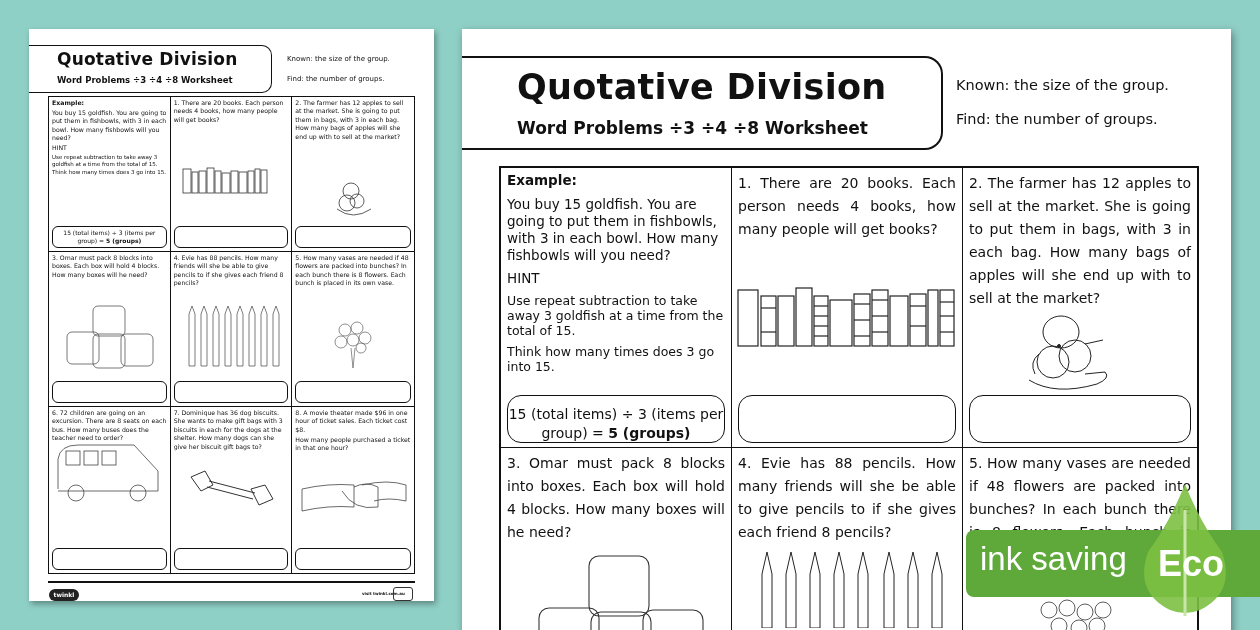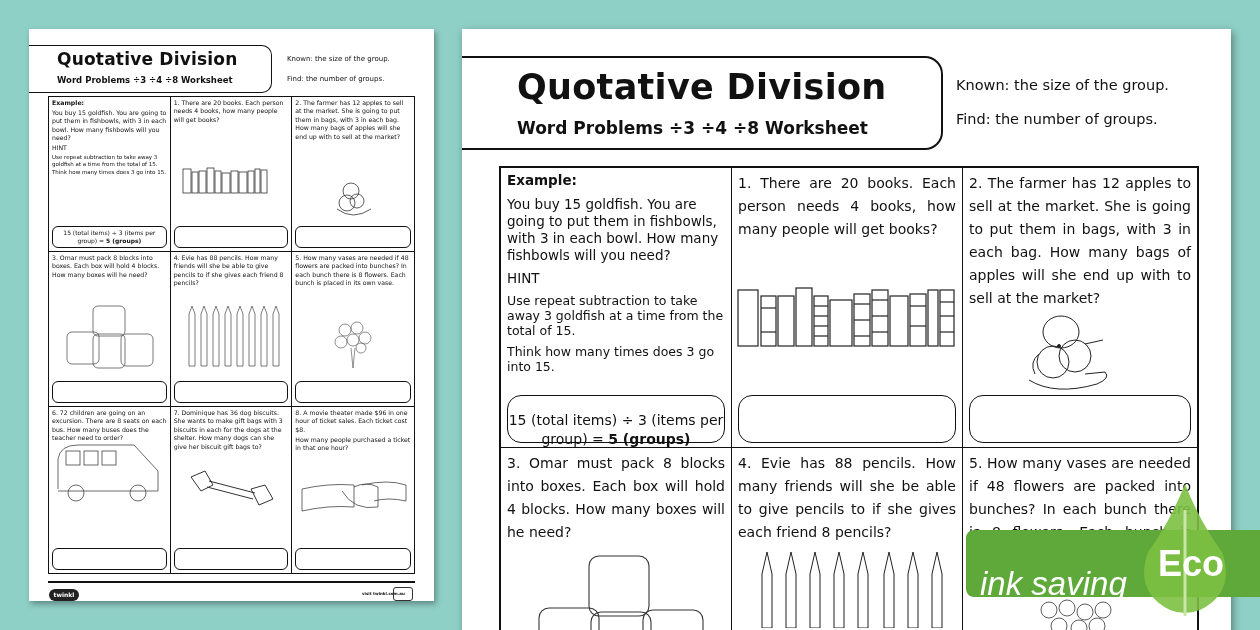--- a/index.html
+++ b/index.html
@@ -45,27 +45,27 @@
 
   .pl-grid { position: absolute; left: 37px; top: 137px; width: 700px; height: 500px;
     border: 2px solid #111; display: grid; grid-template-columns: 231px 231px 1fr; grid-template-rows: 280px 1fr; }
   .pl-cell { border-right: 1.5px solid #111; border-bottom: 1.5px solid #111; position: relative; padding: 4px 6px; font-size: 14px; line-height: 23px; text-align: justify; }
   .pl-cell:nth-child(3n) { border-right: none; }
   .pl-cell:nth-child(n+4) { border-bottom: none; }
   .pl-ex { font-size: 13.5px; line-height: 17px; text-align: left; }
   .pl-ex p { margin-bottom: 6px; }
   .pl-ex .ex-label { font-weight: bold; margin-bottom: 7px; }
   .pl-ex .ex-hint-body { font-size: 12.5px; line-height: 15px; }
-  .pl-ans { position: absolute; left: 6px; right: 6px; bottom: 4px; height: 48px; border: 1.5px solid #111; border-radius: 14px; text-align: center; font-size: 14px; line-height: 19px; padding-top: 15px; }
+  .pl-ans { position: absolute; left: 6px; right: 6px; bottom: 4px; height: 48px; border: 1.5px solid #111; border-radius: 14px; text-align: center; font-size: 14px; line-height: 19px; padding-top: 9px; }
   .pl-ans b { font-weight: bold; }
   .pl-img { position: absolute; }
 
   
   .eco-bar { position: absolute; left: 966px; top: 530px; width: 294px; height: 67px; background: #5fa83a; border-radius: 8px 0 0 8px; }
-  .eco-text { position: absolute; left: 980px; top: 565px; color: #fff; font-size: 33px; font-family: "Liberation Sans", sans-serif; font-style: italic; }
+  .eco-text { position: absolute; left: 980px; top: 540px; color: #fff; font-size: 33px; font-family: "Liberation Sans", sans-serif; }
   .eco-drop { position: absolute; left: 1140px; top: 482px; width: 90px; height: 136px; }
   .eco-label { position: absolute; left: 1158px; top: 543px; color: #fff; font-size: 36px; font-weight: bold; font-family: "Liberation Sans", sans-serif; }
 </style>
 </head>
 <body>
 
 <div class="page-small">
   <div class="ps-head">
     <div class="ps-title">Quotative Division</div>
     <div class="ps-sub">Word Problems ÷3 ÷4 ÷8 Worksheet</div>

